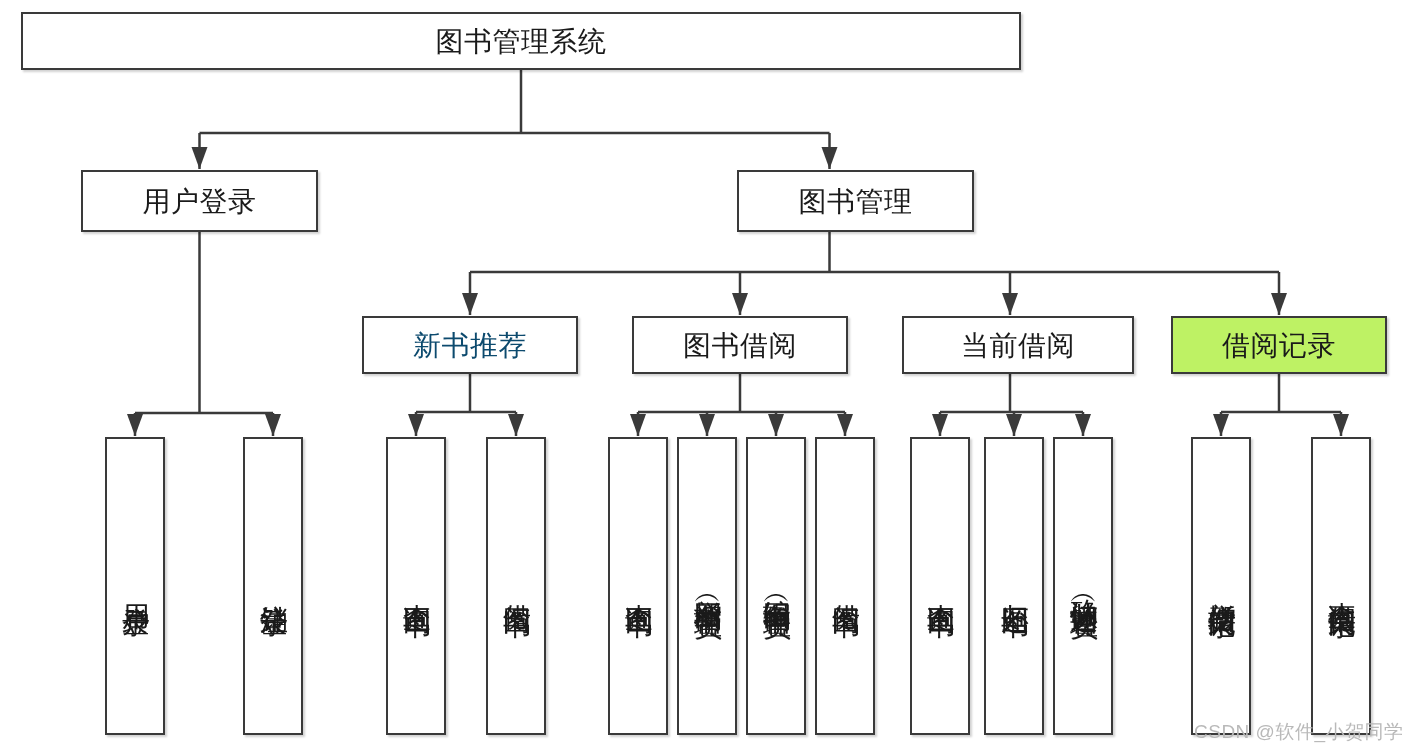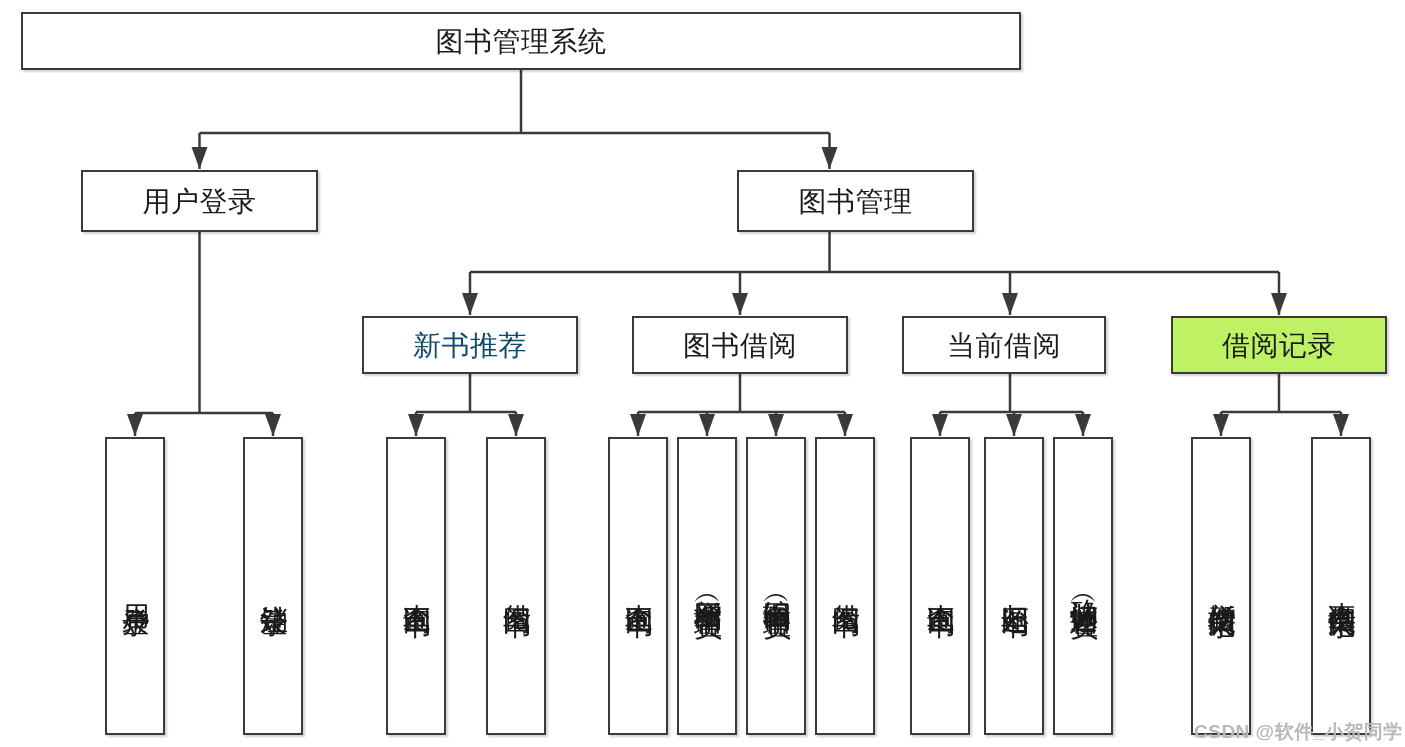--- a/index.html
+++ b/index.html
@@ -49,21 +49,20 @@
     letter-spacing: 2px;
     line-height: 1.1;
     max-height: 100%;
   }
   .watermark {
     position: absolute;
     font-size: 19px;
     color: #b9b9b9;
     white-space: nowrap;
     letter-spacing: 0.5px;
-    font-weight: bold;
   }
 </style>
 </head>
 <body>
 
 <div id="canvas">
   <svg id="wires" viewBox="0 0 1405 747">
       <line x1="521" y1="70" x2="521" y2="133" stroke="#3a3a3a" stroke-width="2.5"></line>
       <line x1="199.5" y1="133" x2="829.5" y2="133" stroke="#3a3a3a" stroke-width="2.5"></line>
       <line x1="199.5" y1="133" x2="199.5" y2="169" stroke="#3a3a3a" stroke-width="2.5"></line>
@@ -126,21 +125,21 @@
       </div>
       <div class="node" style="left: 711px; top: 170px; width: 237px; height: 62px; border-color: rgb(58, 58, 58); background: rgb(255, 255, 255); color: rgb(26, 26, 26); margin-left: 26px;">
         <div class="node-label">图书管理</div>
       </div>
       <div class="node" style="left: 362px; top: 316px; width: 216px; height: 58px; border-color: rgb(58, 58, 58); background: rgb(255, 255, 255); color: #0c4a6e;">
         <div class="node-label">新书推荐</div>
       </div>
       <div class="node" style="left: 632px; top: 316px; width: 216px; height: 58px; border-color: rgb(58, 58, 58); background: rgb(255, 255, 255); color: rgb(26, 26, 26);">
         <div class="node-label">图书借阅</div>
       </div>
-      <div class="node" style="left: 902px; top: 316px; width: 204px; height: 58px; border-color: rgb(58, 58, 58); background: rgb(255, 255, 255); color: rgb(26, 26, 26);">
+      <div class="node" style="left: 902px; top: 316px; width: 232px; height: 58px; border-color: rgb(58, 58, 58); background: rgb(255, 255, 255); color: rgb(26, 26, 26);">
         <div class="node-label">当前借阅</div>
       </div>
       <div class="node" style="left: 1171px; top: 316px; width: 216px; height: 58px; border-color: rgb(58, 58, 58); background: #bef264; color: rgb(26, 26, 26);">
         <div class="node-label">借阅记录</div>
       </div>
       <div class="node vertical" style="left: 105px; top: 437px; width: 60px; height: 298px; border-color: rgb(58, 58, 58); background: rgb(255, 255, 255); color: rgb(26, 26, 26);">
         <div class="node-label">用户登录</div>
       </div>
       <div class="node vertical" style="left: 243px; top: 437px; width: 60px; height: 298px; border-color: rgb(58, 58, 58); background: rgb(255, 255, 255); color: rgb(26, 26, 26);">
         <div class="node-label">注销登录</div>

